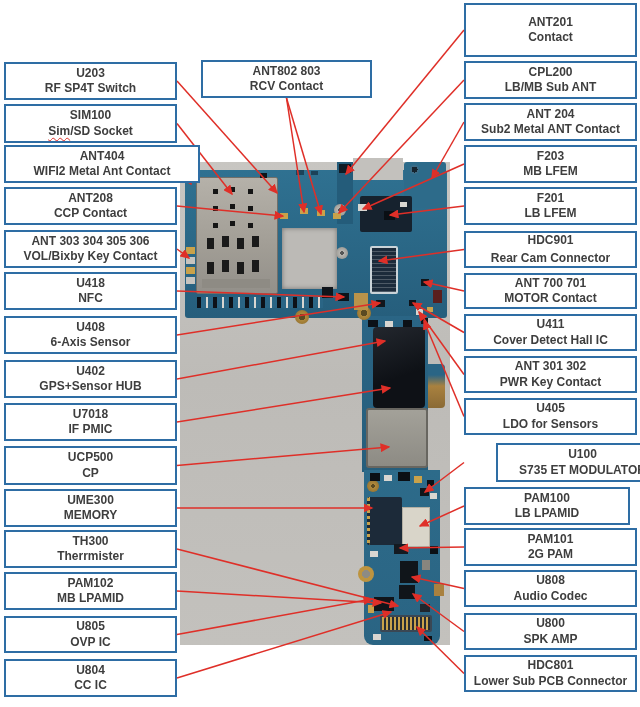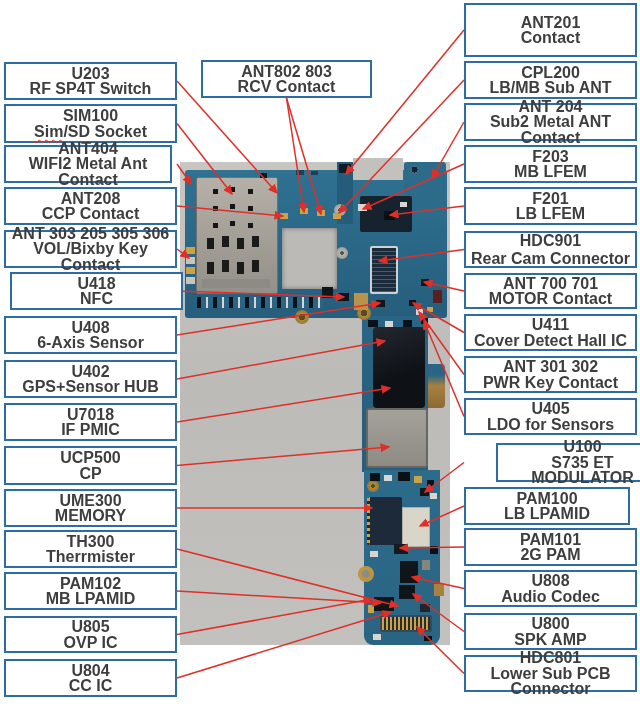--- a/index.html
+++ b/index.html
@@ -46,21 +46,21 @@
   #s5{left:410px;top:165px;width:9px;height:9px;background:radial-gradient(circle,#16242e 0 3px,#3e6c86 3px);}
   #s6{left:367px;top:480px;width:12px;height:12px;background:radial-gradient(circle,#5a4a22 0 2px,#b08a3c 2px,#8a6a2e);}
   
   #lines{position:absolute;left:0;top:0;width:640px;height:707px;z-index:6;pointer-events:none;}
   #lines line{stroke:var(--callout_line);stroke-width:1.5;}
   #arrowhead path{fill:var(--callout_line);}
   
   .callout{position:absolute;z-index:7;box-sizing:border-box;background:#fff;
            border:2px solid var(--box_border);color:var(--label_text);
            display:flex;flex-direction:column;align-items:center;justify-content:center;
-           font-size:16px;font-weight:bold;line-height:15.5px;text-align:center;}
+           font-size:12px;font-weight:bold;line-height:15.5px;text-align:center;}
   .wavy{text-decoration:underline;text-decoration-style:wavy;text-decoration-color:var(--callout_line);
         text-decoration-thickness:1px;text-underline-offset:2px;}
 </style>
 </head>
 <body>
 
 <div id="stage">
   <div id="photo"></div>
 
   <div class="part" id="pcb-top"></div>
@@ -136,33 +136,33 @@
         <div>RCV Contact</div>
       </div>
       <div class="callout" style="left: 4px; top: 62px; width: 173px; height: 38px;">
         <div>U203</div>
         <div>RF SP4T Switch</div>
       </div>
       <div class="callout" style="left: 4px; top: 104px; width: 173px; height: 39px;">
         <div>SIM100</div>
         <div><span class="wavy">Sim</span><span>/SD Socket</span></div>
       </div>
-      <div class="callout" style="left: 4px; top: 145px; width: 168px; height: 38px;">
+      <div class="callout" style="left: 4px; top: 145px; width: 196px; height: 38px;">
         <div>ANT404</div>
         <div>WIFI2 Metal Ant Contact</div>
       </div>
       <div class="callout" style="left: 4px; top: 187px; width: 173px; height: 38px;">
         <div>ANT208</div>
         <div>CCP Contact</div>
       </div>
       <div class="callout" style="left: 4px; top: 230px; width: 173px; height: 38px;">
-        <div>ANT 303 205 305 306</div>
+        <div>ANT 303 304 305 306</div>
         <div>VOL/Bixby Key Contact</div>
       </div>
-      <div class="callout" style="left: 4px; top: 272px; width: 173px; height: 38px; margin-left: 6px;">
+      <div class="callout" style="left: 4px; top: 272px; width: 173px; height: 38px;">
         <div>U418</div>
         <div>NFC</div>
       </div>
       <div class="callout" style="left: 4px; top: 316px; width: 173px; height: 38px;">
         <div>U408</div>
         <div>6-Axis Sensor</div>
       </div>
       <div class="callout" style="left: 4px; top: 360px; width: 173px; height: 38px;">
         <div>U402</div>
         <div>GPS+Sensor HUB</div>

